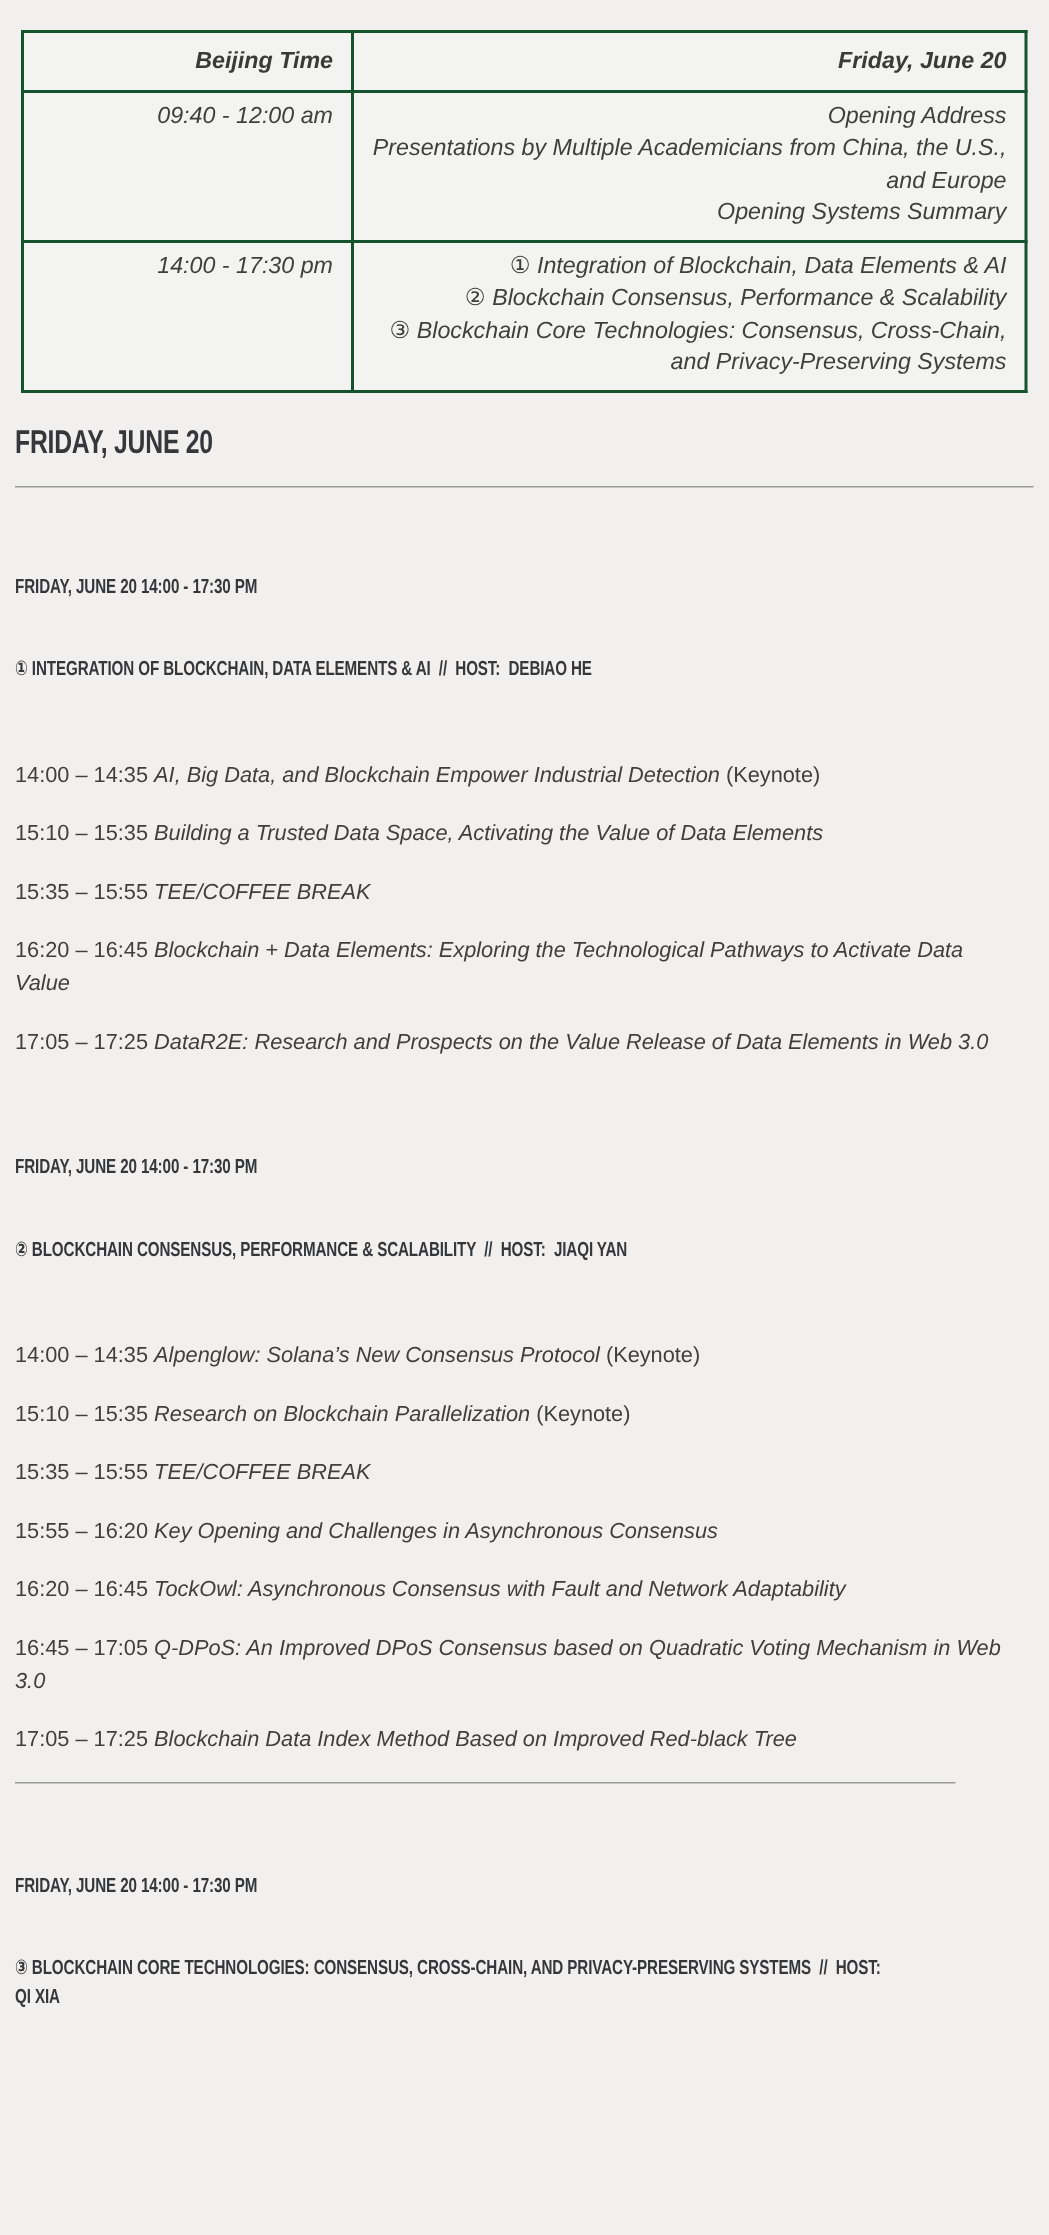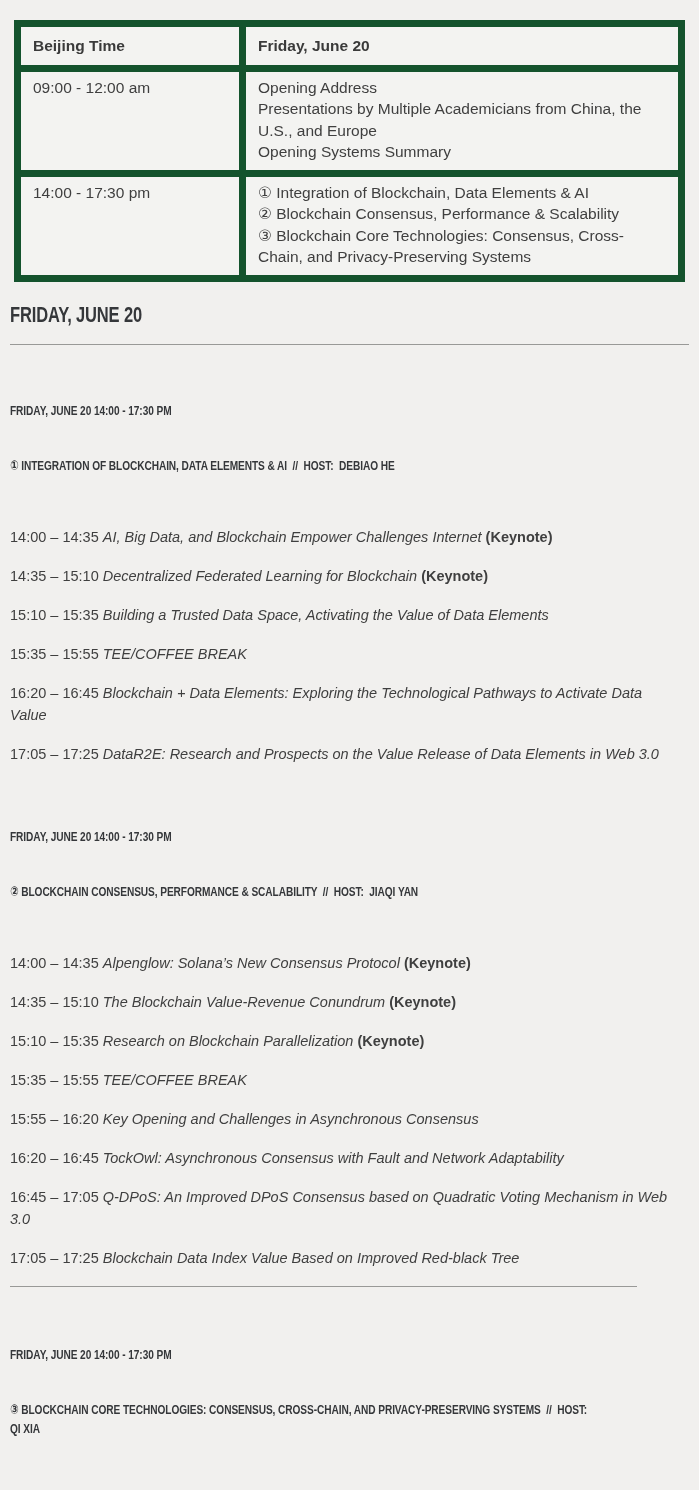--- a/index.html
+++ b/index.html
@@ -13,26 +13,27 @@
   .content { padding: 10px 10px 20px 10px; box-sizing: border-box; }
 
   
   table.schedule {
     border-collapse: collapse;
     width: 671px;
     margin: 10px 0 20px 4px;
     background: #f3f3f1;
   }
   table.schedule th, table.schedule td {
-    border: 7px solid #14532d;
-    text-align: left;
+    border: 2px solid #14532d;
+    text-align: right;
     vertical-align: top;
     padding: 5px 12px 7px 12px;
     font-size: 15.5px;
     line-height: 21.5px;
+    font-style: italic;
   }
   table.schedule th { font-weight: bold; color: #3a3a3a; padding: 8px 12px; }
   td.time-col, th.time-col { width: 194px; }
   .event-line { margin: 0; }
 
   
   h1.day {
     font-size: 22px;
     line-height: 26px;
     font-weight: bold;
@@ -66,37 +67,37 @@
     transform-origin: 0 0;
     width: 133%;
     margin: 0 0 13px 0;
   }
 
   
   .talks { margin: 0; }
   .talks.clipped { max-height: 332px; overflow: hidden; margin-bottom: 9px; }
   .talk { margin: 0 0 17px 0; }
   .talk .title { font-style: italic; }
-  .talk .tag { font-style: normal; font-weight: bold; }
+  .talk .tag { font-style: normal; font-weight: normal; }
 </style>
 </head>
 <body>
 
 <div class="content">
 
   <table class="schedule">
     <thead>
       <tr>
         <th class="time-col">Beijing Time</th>
         <th>Friday, June 20</th>
       </tr>
     </thead>
     <tbody>
       <tr>
-        <td class="time-col">09:00 - 12:00 am</td>
+        <td class="time-col">09:40 - 12:00 am</td>
         <td>
           <div class="event-line">Opening Address</div>
           <div class="event-line">Presentations by Multiple Academicians from China, the U.S., and Europe</div>
           <div class="event-line">Opening Systems Summary</div>
         </td>
       </tr>
       <tr>
         <td class="time-col">14:00 - 17:30 pm</td>
         <td>
           <div class="event-line">① Integration of Blockchain, Data Elements &amp; AI</div>
@@ -111,43 +112,41 @@
   <hr class="rule">
 
   <div class="text-col">
 
     <div class="session">
       <div class="session-head">
         <div>FRIDAY, JUNE 20 14:00 - 17:30 PM</div>
         <div>① INTEGRATION OF BLOCKCHAIN, DATA ELEMENTS &amp; AI  //  HOST:  DEBIAO HE</div>
       </div>
       <div class="talks clipped">
-        <p class="talk"><span class="time">14:00 – 14:35</span> <span class="title">AI, Big Data, and Blockchain Empower Challenges Internet</span> <span class="tag">(Keynote)</span></p>
-        <p class="talk"><span class="time">14:35 – 15:10</span> <span class="title">Decentralized Federated Learning for Blockchain</span> <span class="tag">(Keynote)</span></p>
+        <p class="talk"><span class="time">14:00 – 14:35</span> <span class="title">AI, Big Data, and Blockchain Empower Industrial Detection</span> <span class="tag">(Keynote)</span></p>
         <p class="talk"><span class="time">15:10 – 15:35</span> <span class="title">Building a Trusted Data Space, Activating the Value of Data Elements</span></p>
         <p class="talk"><span class="time">15:35 – 15:55</span> <span class="title">TEE/COFFEE BREAK</span></p>
         <p class="talk"><span class="time">16:20 – 16:45</span> <span class="title">Blockchain + Data Elements: Exploring the Technological Pathways to Activate Data Value</span></p>
         <p class="talk"><span class="time">17:05 – 17:25</span> <span class="title">DataR2E: Research and Prospects on the Value Release of Data Elements in Web 3.0</span></p>
       </div>
     </div>
 
     <div class="session">
       <div class="session-head">
         <div>FRIDAY, JUNE 20 14:00 - 17:30 PM</div>
         <div>② BLOCKCHAIN CONSENSUS, PERFORMANCE &amp; SCALABILITY  //  HOST:  JIAQI YAN</div>
       </div>
       <div class="talks">
         <p class="talk"><span class="time">14:00 – 14:35</span> <span class="title">Alpenglow: Solana’s New Consensus Protocol</span> <span class="tag">(Keynote)</span></p>
-        <p class="talk"><span class="time">14:35 – 15:10</span> <span class="title">The Blockchain Value-Revenue Conundrum</span> <span class="tag">(Keynote)</span></p>
         <p class="talk"><span class="time">15:10 – 15:35</span> <span class="title">Research on Blockchain Parallelization</span> <span class="tag">(Keynote)</span></p>
         <p class="talk"><span class="time">15:35 – 15:55</span> <span class="title">TEE/COFFEE BREAK</span></p>
         <p class="talk"><span class="time">15:55 – 16:20</span> <span class="title">Key Opening and Challenges in Asynchronous Consensus</span></p>
         <p class="talk"><span class="time">16:20 – 16:45</span> <span class="title">TockOwl: Asynchronous Consensus with Fault and Network Adaptability</span></p>
         <p class="talk"><span class="time">16:45 – 17:05</span> <span class="title">Q-DPoS: An Improved DPoS Consensus based on Quadratic Voting Mechanism in Web 3.0</span></p>
-        <p class="talk"><span class="time">17:05 – 17:25</span> <span class="title">Blockchain Data Index Value Based on Improved Red-black Tree</span></p>
+        <p class="talk"><span class="time">17:05 – 17:25</span> <span class="title">Blockchain Data Index Method Based on Improved Red-black Tree</span></p>
       </div>
     </div>
 
     <hr class="rule mid">
 
     <div class="session">
       <div class="session-head">
         <div>FRIDAY, JUNE 20 14:00 - 17:30 PM</div>
         <div>③ BLOCKCHAIN CORE TECHNOLOGIES: CONSENSUS, CROSS-CHAIN, AND PRIVACY-PRESERVING SYSTEMS  //  HOST:
 QI XIA</div>

